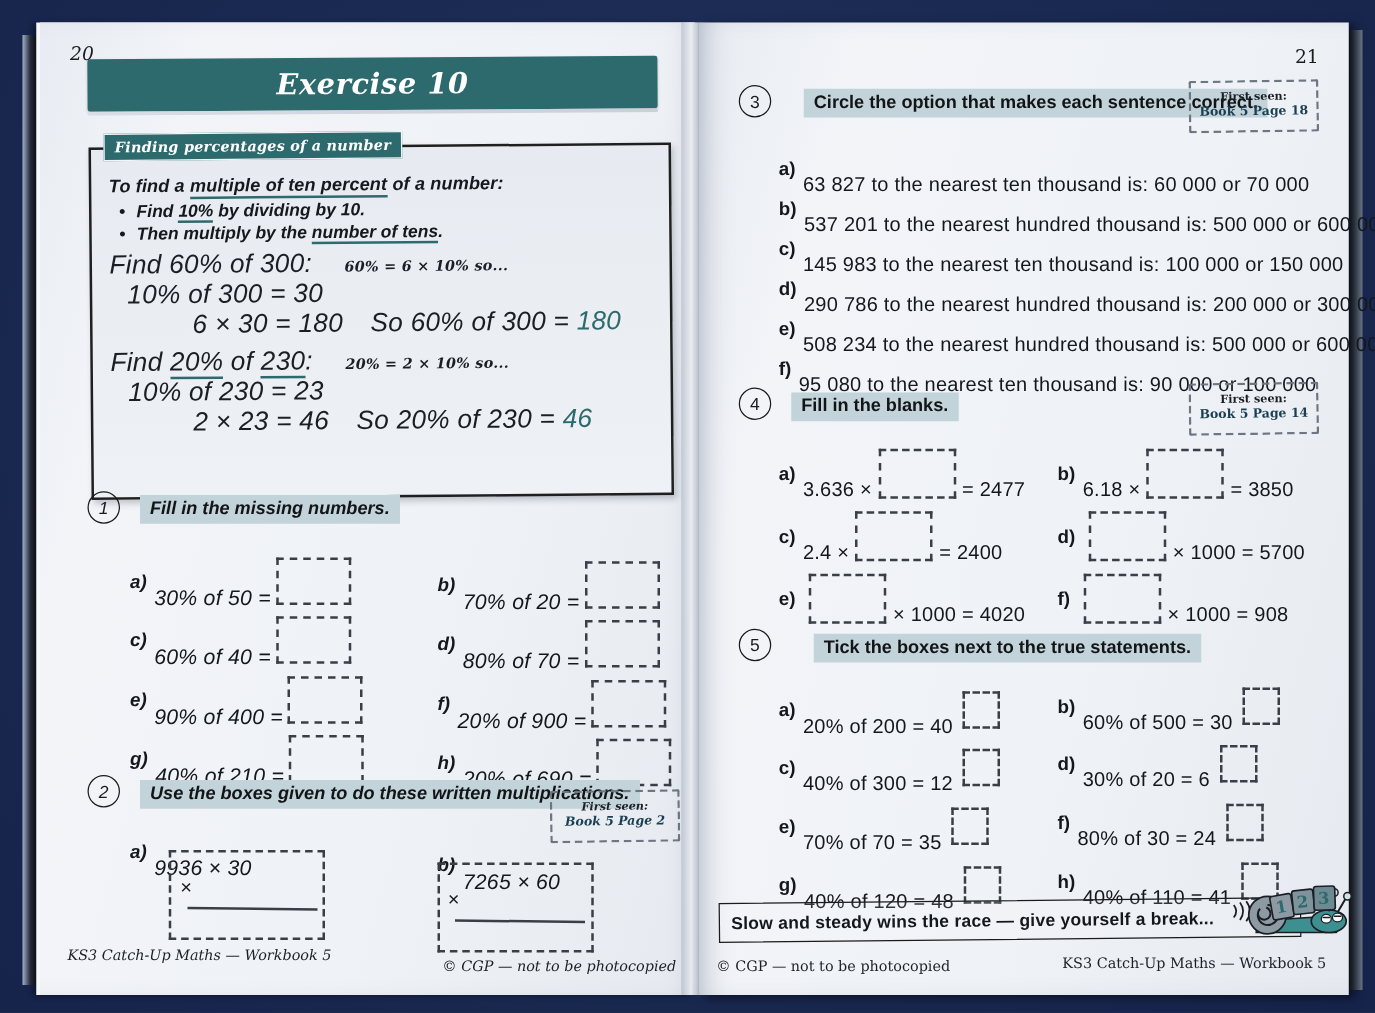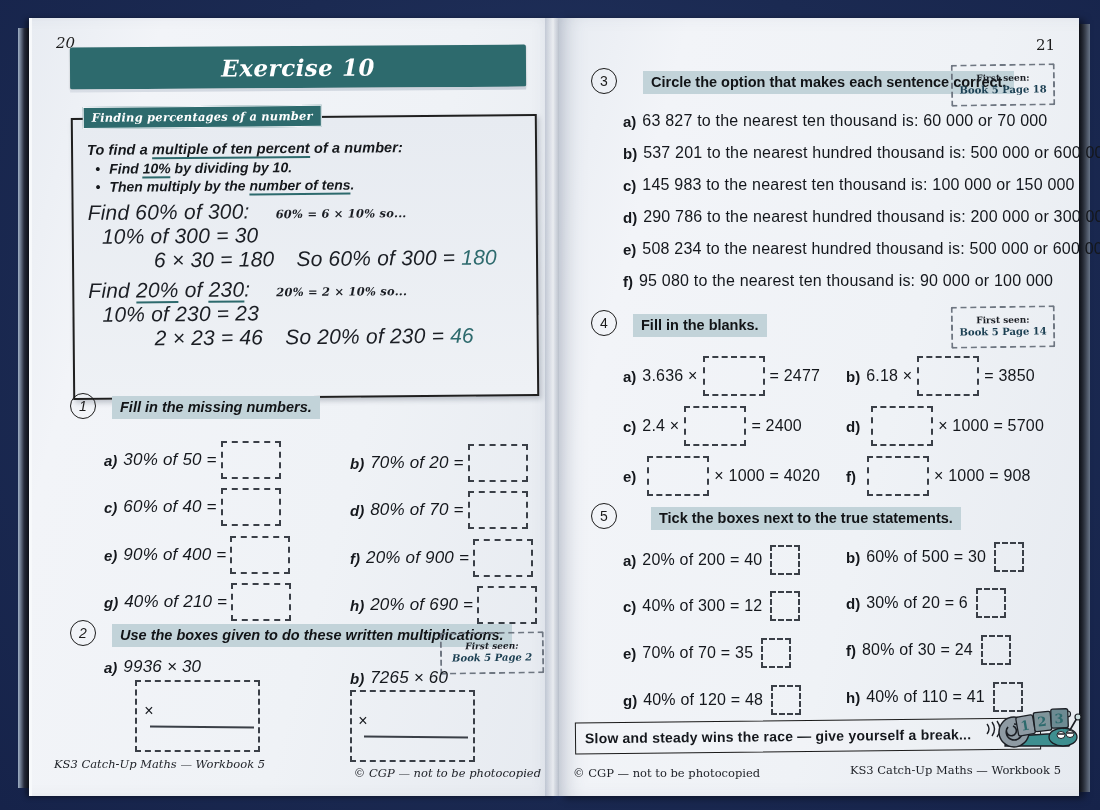--- a/index.html
+++ b/index.html
@@ -93,21 +93,21 @@
     border-radius: 50%; display: flex; align-items: center; justify-content: center;
     font-size: 14px; color: #1b1b1b; font-family: "Liberation Sans", sans-serif;
   }
   .qtitle {
     position: absolute; background: #c2d3d9; color: #121417;
     font-size: 14.5px; font-weight: 600; padding: 3px 8px 4px 8px; white-space: nowrap;
   }
 
   .item { position: absolute; display: flex; align-items: center; white-space: nowrap; }
   .ltr { font-size: 15px; color: #14171c; font-weight: 600; margin-right: 6px; }
-  .txt { font-size: 17px; color: #14171c; letter-spacing: .2px; }
+  .txt { font-size: 17px; color: #14171c; letter-spacing: .2px; margin-top: 28px; }
   .txt.sm { font-size: 16px; }
 
   .ansbox { border: 2px dashed #3a3f47; background: transparent; display:inline-block; }
   .ab-wide { width: 60px; height: 38px; margin: 0 4px; }
   .ab-tick { width: 30px; height: 30px; margin-left: 8px; }
   .ab-mul  { width: 62px; height: 40px; margin: 0 5px; }
 
   
   .mulbox { position: absolute; border: 2px dashed #3a3f47; }
   .mulx { position: absolute; font-size: 16px; color: #14171c; }

